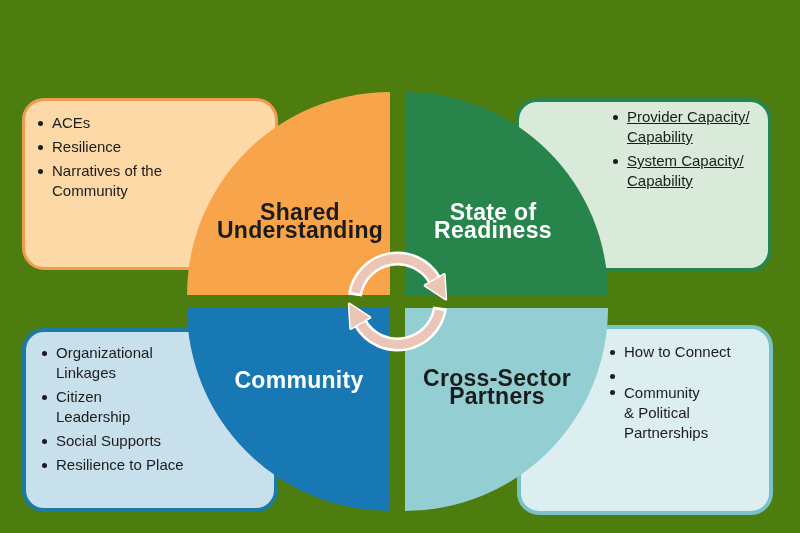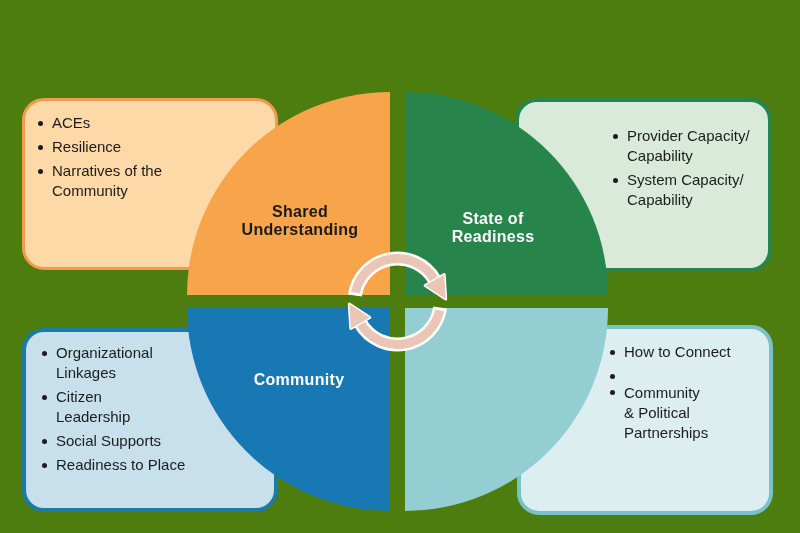--- a/index.html
+++ b/index.html
@@ -39,21 +39,21 @@
     background: #DCEEF0; border: 4px solid #79C2C9;
   }
   
   .list {
     position: absolute;
     color: #1C1C1C;
     font-size: 15px;
     line-height: 20px;
   }
   .list-su        { left: 13px; top: 12px; width: 225px; }
-  .list-sor       { left: 94px; top: 24px; width: 155px; }
+  .list-sor       { left: 94px; top: 5px; width: 155px; text-decoration: underline; }
   .list-community { left: 16px; top: 11px; width: 230px; }
   .list-csp       { left: 89px; top: 13px; width: 160px; }
   .li {
     display: flex;
     margin-bottom: 4px;
   }
   .dot {
     flex: 0 0 5px;
     width: 5px; height: 5px;
     margin: 7.5px 9px 0 0;
@@ -69,28 +69,28 @@
     left: 0; top: 0;
     z-index: 2;
     pointer-events: none;
   }
   
   .qlabel {
     position: absolute;
     z-index: 3;
     width: 260px;
     text-align: center;
-    font-size: 16px;
+    font-size: 23px;
     font-weight: bold;
     line-height: 18px;
     letter-spacing: 0.3px;
     white-space: pre-line;
   }
   .qlabel-su        { left: 170px; top: 203px; color: #1B1B1B; }
-  .qlabel-sor       { left: 363px; top: 210px; color: #FFFFFF; }
+  .qlabel-sor       { left: 363px; top: 203px; color: #FFFFFF; }
   .qlabel-community { left: 169px; top: 371px; color: #FFFFFF; }
   .qlabel-csp       { left: 367px; top: 369px; color: #1B1B1B; }
 </style>
 </head>
 <body>
 
 <div class="canvas">
 
   <div class="box box-su">
     <div class="list list-su">
@@ -136,21 +136,21 @@
         <span class="dot"></span>
         <span class="li-text">Citizen
 Leadership</span>
       </div>
       <div class="li">
         <span class="dot"></span>
         <span class="li-text">Social Supports</span>
       </div>
       <div class="li">
         <span class="dot"></span>
-        <span class="li-text">Readiness to Place</span>
+        <span class="li-text">Resilience to Place</span>
       </div>
     </div>
   </div>
 
   <div class="box box-csp">
     <div class="list list-csp">
       <div class="li">
         <span class="dot"></span>
         <span class="li-text">How to Connect</span>
       </div>
@@ -186,14 +186,16 @@
       <path d="M 440.1 307.5 A 43 43 0 0 1 360.3 323.0" fill="none" stroke="#FFFFFF" stroke-width="14"></path>
       <path d="M 439.6 310.4 A 43 43 0 0 1 360.3 323.0" fill="none" stroke="#EBC5B6" stroke-width="9" marker-end="url(#head)"></path>
     </g>
   </svg>
 
   <div class="qlabel qlabel-su">Shared
 Understanding</div>
   <div class="qlabel qlabel-sor">State of
 Readiness</div>
   <div class="qlabel qlabel-community">Community</div>
+  <div class="qlabel qlabel-csp">Cross-Sector
+Partners</div>
 
 </div>
 
 </body></html>

